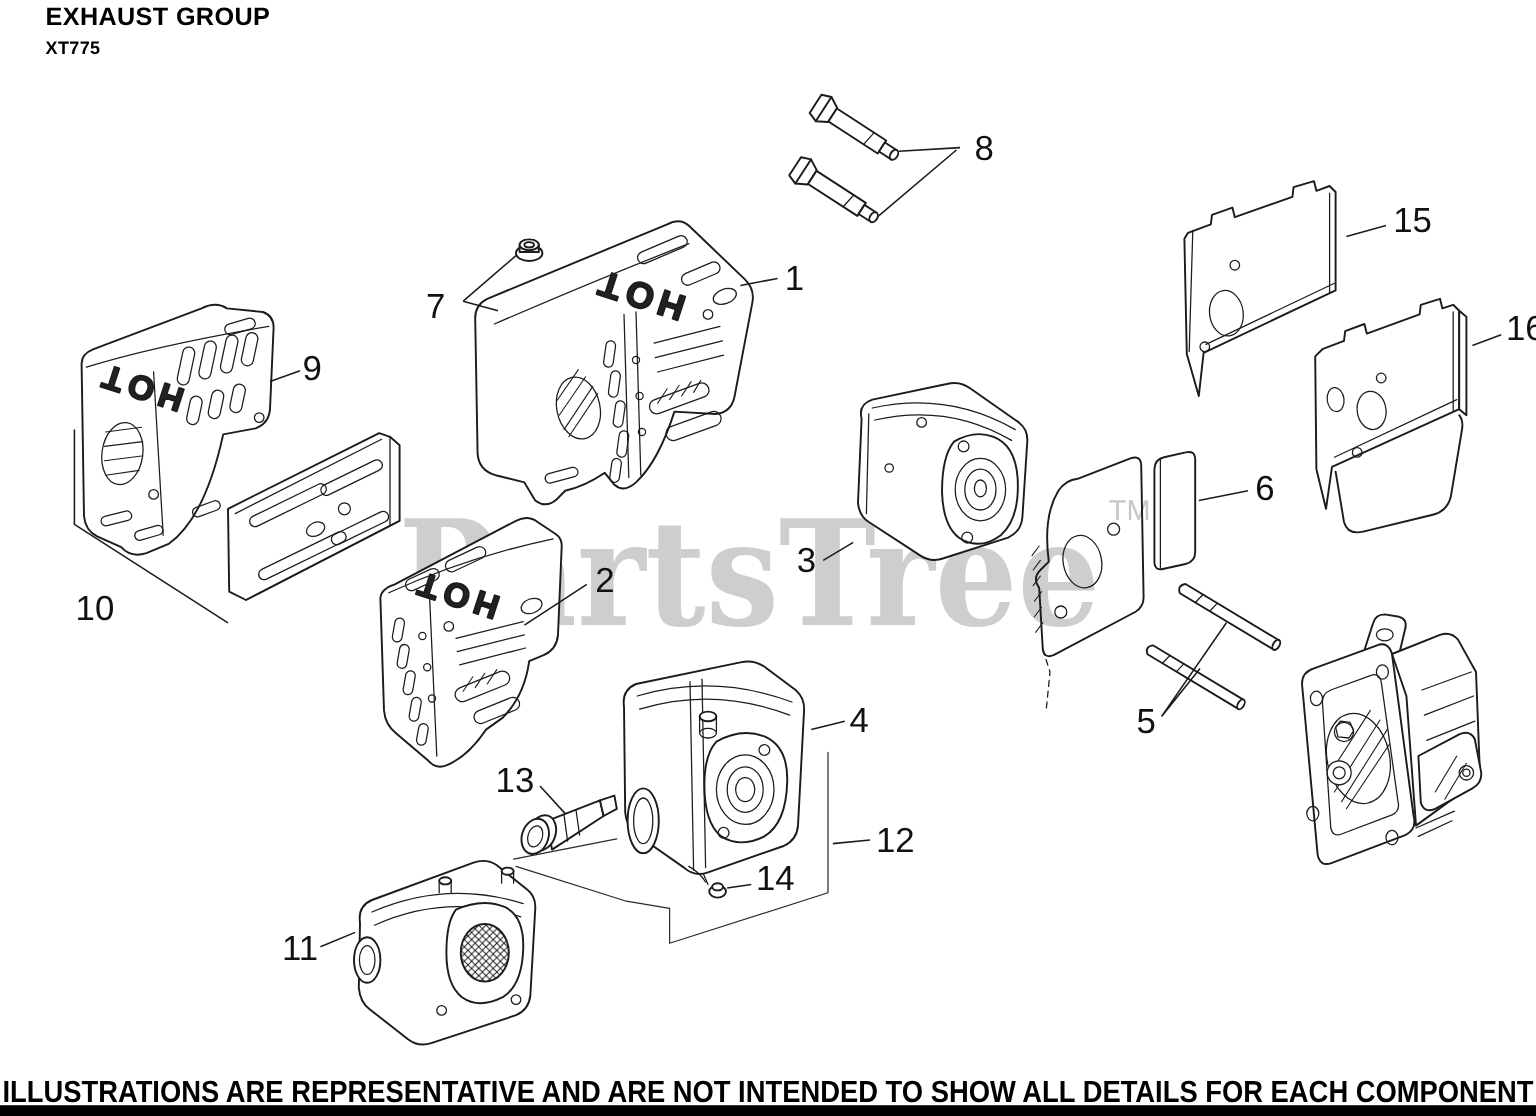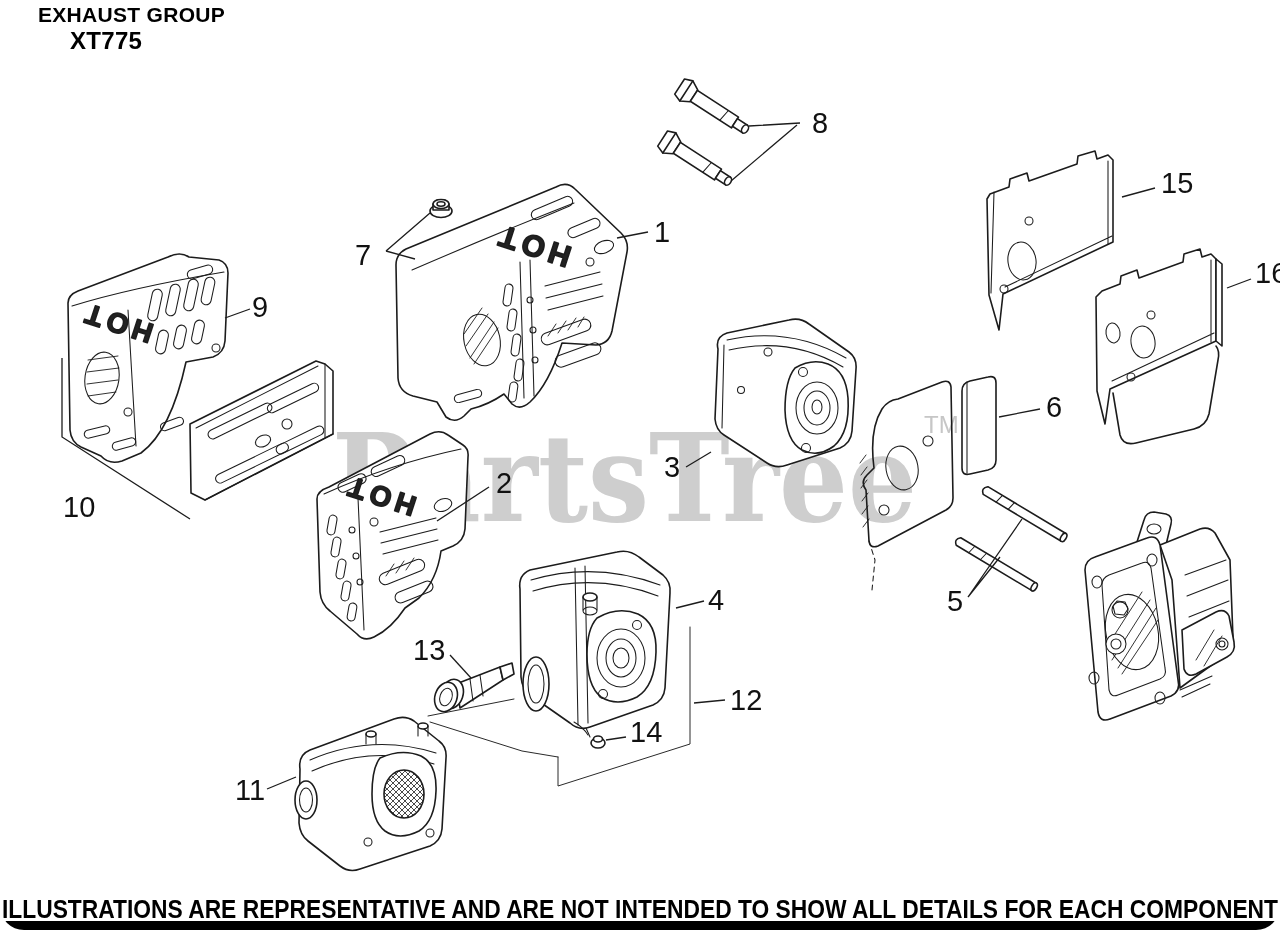--- a/index.html
+++ b/index.html
@@ -1,20 +1,20 @@
 <!DOCTYPE html>
 <html><head>
 <meta charset="utf-8">
 <style>
   html,body{margin:0;padding:0;background:#fff;}
   .page{position:relative;width:1280px;height:930px;background:#fff;overflow:hidden;
-        font-family:"Liberation Sans",sans-serif;border-radius:24px;}
+        font-family:"Liberation Sans",sans-serif;}
   .title-block{position:absolute;left:38px;top:2px;color:#000;}
   .title-block .t1{font-size:21px;font-weight:bold;letter-spacing:.3px;line-height:26px;}
-  .title-block .t2{font-size:24px;font-weight:bold;letter-spacing:.3px;line-height:26px;margin-left:32px;}
+  .title-block .t2{font-size:15px;font-weight:bold;letter-spacing:.3px;line-height:26px;}
   svg{position:absolute;left:0;top:0;}
   .solid{fill:#fff;}
   .thin{stroke-width:1.05;}
   .leader{stroke:#1c1c1c;stroke-width:1.3;fill:none;}
   .guide{stroke:#2a2a2a;stroke-width:1;fill:none;}
   .callout-num{font-family:"Liberation Sans",sans-serif;font-size:29px;fill:#111;}
   .hot{font-family:"Liberation Sans",sans-serif;font-weight:bold;letter-spacing:5px;fill:#222;}
   .wm{font-family:"DejaVu Serif",serif;font-weight:bold;}
   .disclaimer{font-family:"Liberation Sans",sans-serif;font-weight:bold;fill:#000;}
   .hatch{stroke-width:0.9;}

